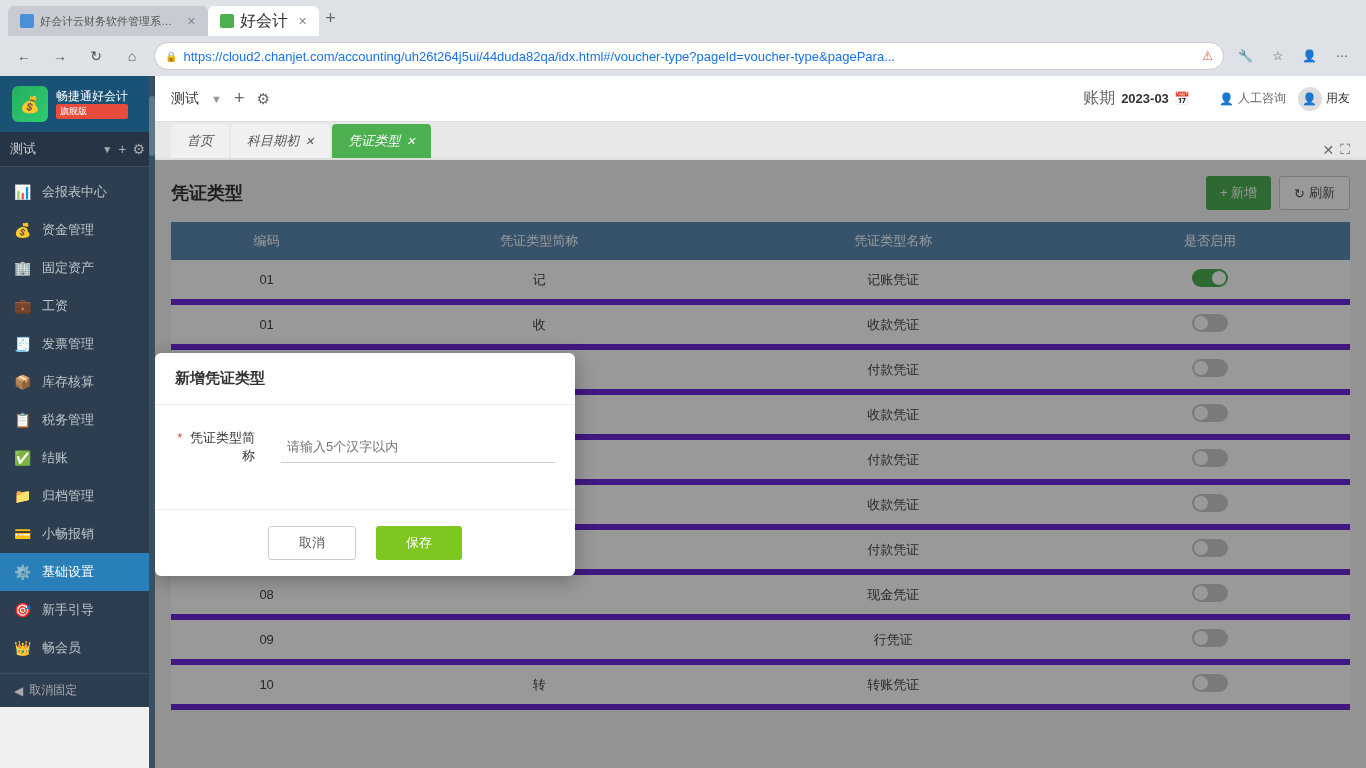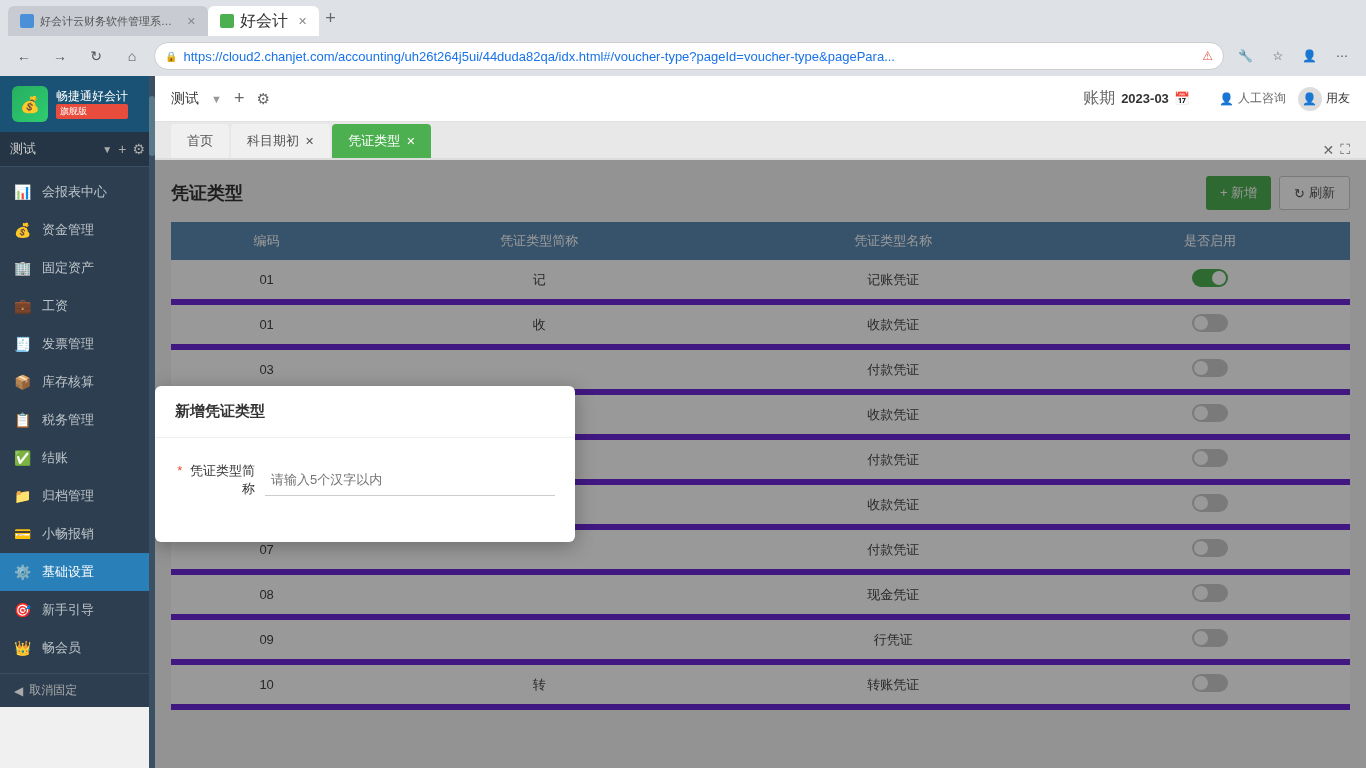--- a/index.html
+++ b/index.html
@@ -55,21 +55,21 @@
     .period-info { display: flex; align-items: center; gap: 6px; margin-left: auto; }
     .period-label { color: #666; font-size: 16px; font-family: Liberation Serif, serif; }
     .period-value { color: #333; font-weight: bold; font-size: 13px; }
     .header-right { display: flex; align-items: center; gap: 12px; margin-left: 16px; }
     .consult-btn { display: flex; align-items: center; gap: 4px; color: #666; font-size: 12px; cursor: pointer; }
     .user-btn { display: flex; align-items: center; gap: 4px; color: #333; font-size: 12px; cursor: pointer; }
     .user-avatar { width: 24px; height: 24px; border-radius: 50%; background: #ddd; display: flex; align-items: center; justify-content: center; }
 
     
     .content-tabs { display: flex; background: #e8e8e8; border-bottom: 2px solid #ddd; height: 38px; align-items: flex-end; padding: 0 16px; gap: 2px; }
-    .content-tab { padding: 8px 16px; cursor: pointer; font-size: 13px; color: #666; border-radius: 4px 4px 0 0; display: flex; align-items: center; gap: 6px; }
+    .content-tab { padding: 8px 16px; cursor: pointer; font-size: 13px; color: #666; border-radius: 4px 4px 0 0; display: flex; align-items: center; gap: 6px; font-style: italic; }
     .content-tab.active { background: #4CAF50; color: #fff; }
     .content-tab.inactive { background: #f0f0f0; color: #555; }
     .content-tab .tab-x { font-size: 11px; cursor: pointer; }
 
     
     .page-content { flex: 1; padding: 16px; overflow: auto; position: relative; }
     .page-header { display: flex; align-items: center; justify-content: space-between; margin-bottom: 12px; }
     .page-title { font-size: 18px; font-weight: bold; color: #333; }
     .header-actions { display: flex; gap: 8px; }
     .btn-new { background: #4CAF50; color: #fff; border: none; padding: 7px 14px; border-radius: 3px; cursor: pointer; font-size: 13px; display: flex; align-items: center; gap: 4px; }
@@ -90,21 +90,21 @@
     .toggle.off::after { left: 2px; }
 
     
     .modal-overlay { position: absolute; top: 0; left: 0; right: 0; bottom: 0; background: rgba(0,0,0,0.4); display: flex; align-items: center; justify-content: flex-start; z-index: 100; }
     .modal { background: #fff; border-radius: 6px; width: 420px; padding: 0; box-shadow: 0 4px 20px rgba(0,0,0,0.3); }
     .modal-header { padding: 16px 20px; font-size: 15px; font-weight: bold; color: #333; border-bottom: 1px solid #eee; }
     .modal-body { padding: 24px 20px; }
     .form-row { display: flex; align-items: center; margin-bottom: 20px; }
     .form-label { width: 90px; text-align: right; font-size: 13px; color: #333; padding-right: 10px; flex-shrink: 0; }
     .form-required { color: #e74c3c; margin-right: 4px; }
-    .form-input { flex: 1; height: 32px; border: none; border-bottom: 1px solid #ccc; outline: none; font-size: 13px; color: #333; padding: 0 6px; }
+    .form-input { flex: 1; height: 32px; border: none; border-bottom: 1px solid #ccc; outline: none; font-size: 13px; color: #333; padding: 0 6px; margin-left: 16px; }
     .modal-footer { display: flex; justify-content: center; gap: 20px; padding: 16px 20px; border-top: 1px solid #eee; }
     .btn-cancel { padding: 7px 30px; border: 1px solid #ccc; border-radius: 3px; background: #fff; cursor: pointer; font-size: 13px; color: #555; }
     .btn-save { padding: 7px 30px; border: none; border-radius: 3px; background: #7ec620; cursor: pointer; font-size: 13px; color: #fff; }
     .sidebar-container { position: relative; }
     .scroll-track { position: absolute; right: 0; top: 0; width: 6px; height: 100%; background: #3a4f62; }
     .scroll-thumb { width: 6px; height: 60px; background: #5a7a8a; border-radius: 3px; margin-top: 20px; }
   </style>
 </head>
 <body>
 
@@ -379,17 +379,21 @@
           </div>
           <div class="modal-body">
             <div class="form-row">
               <div class="form-label">
                 <span class="form-required">*</span>
                 <span>凭证类型简称</span>
               </div>
               <input class="form-input" type="text" placeholder="请输入5个汉字以内" style="">
             </div>
           </div>
+          <div class="modal-footer">
+            <button class="btn-cancel">取消</button>
+            <button class="btn-save">保存</button>
+          </div>
         </div>
       </div>
     </div>
   </div>
 </div>
 
 </body></html>

